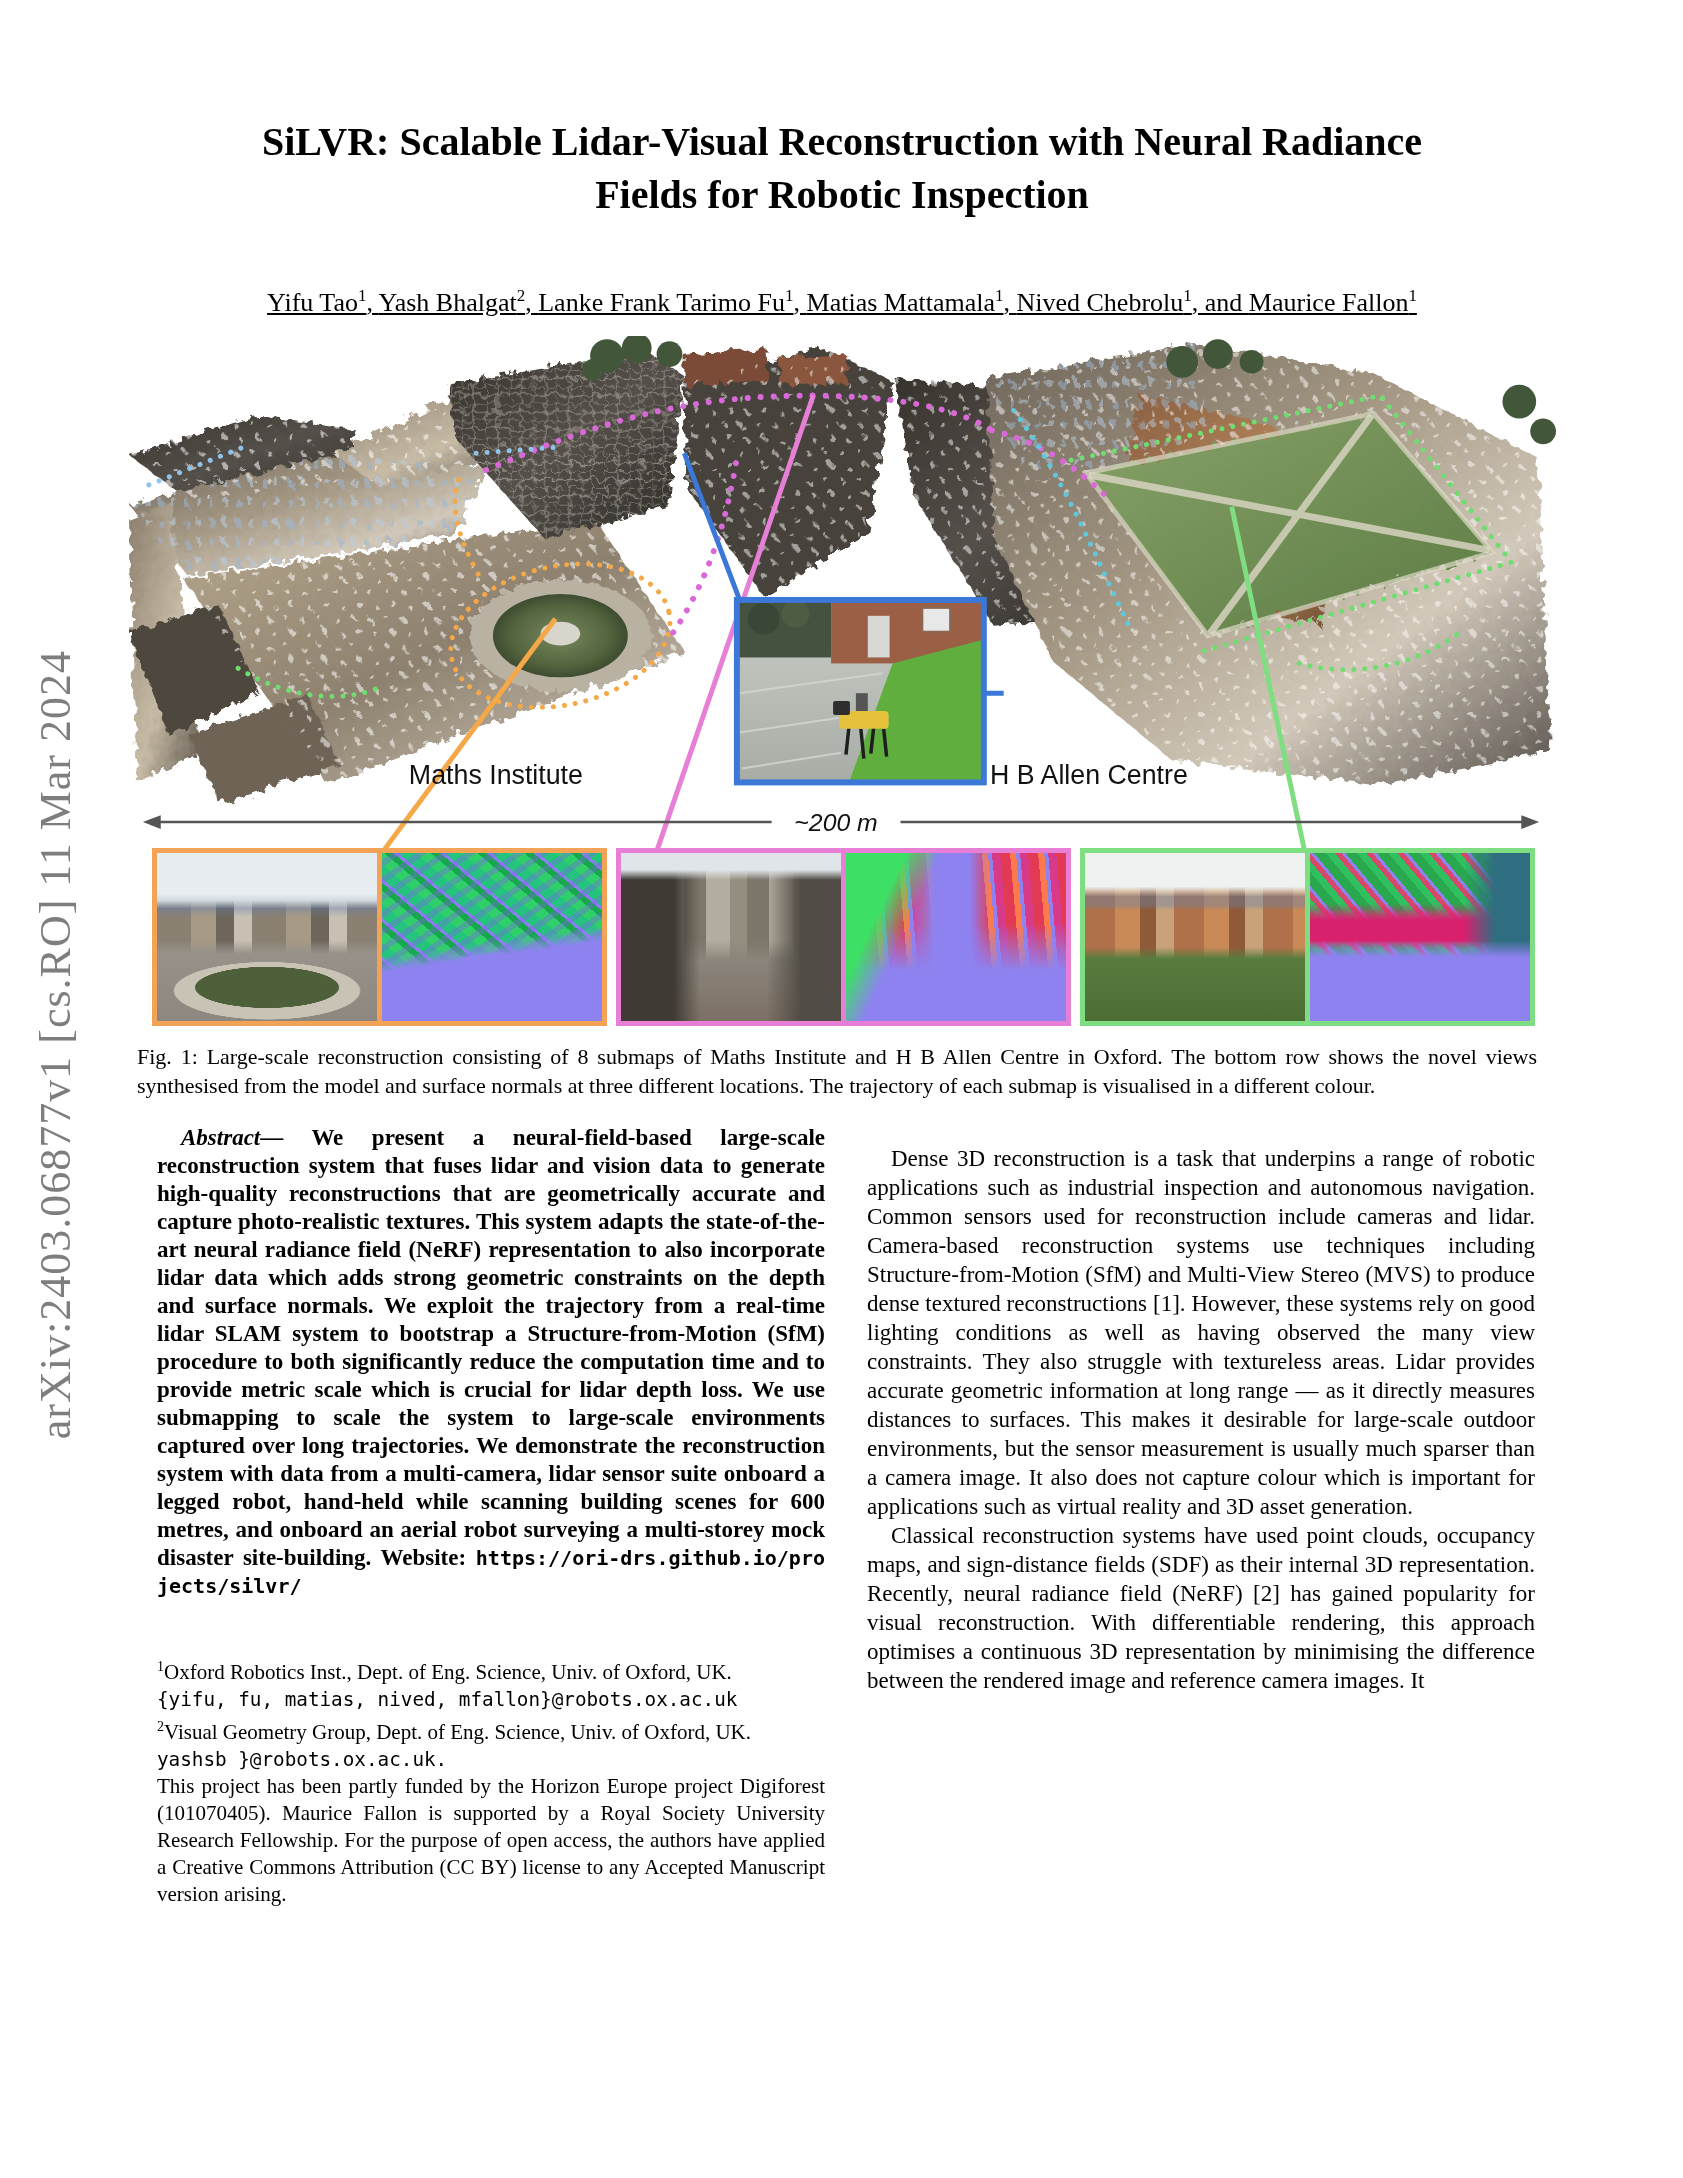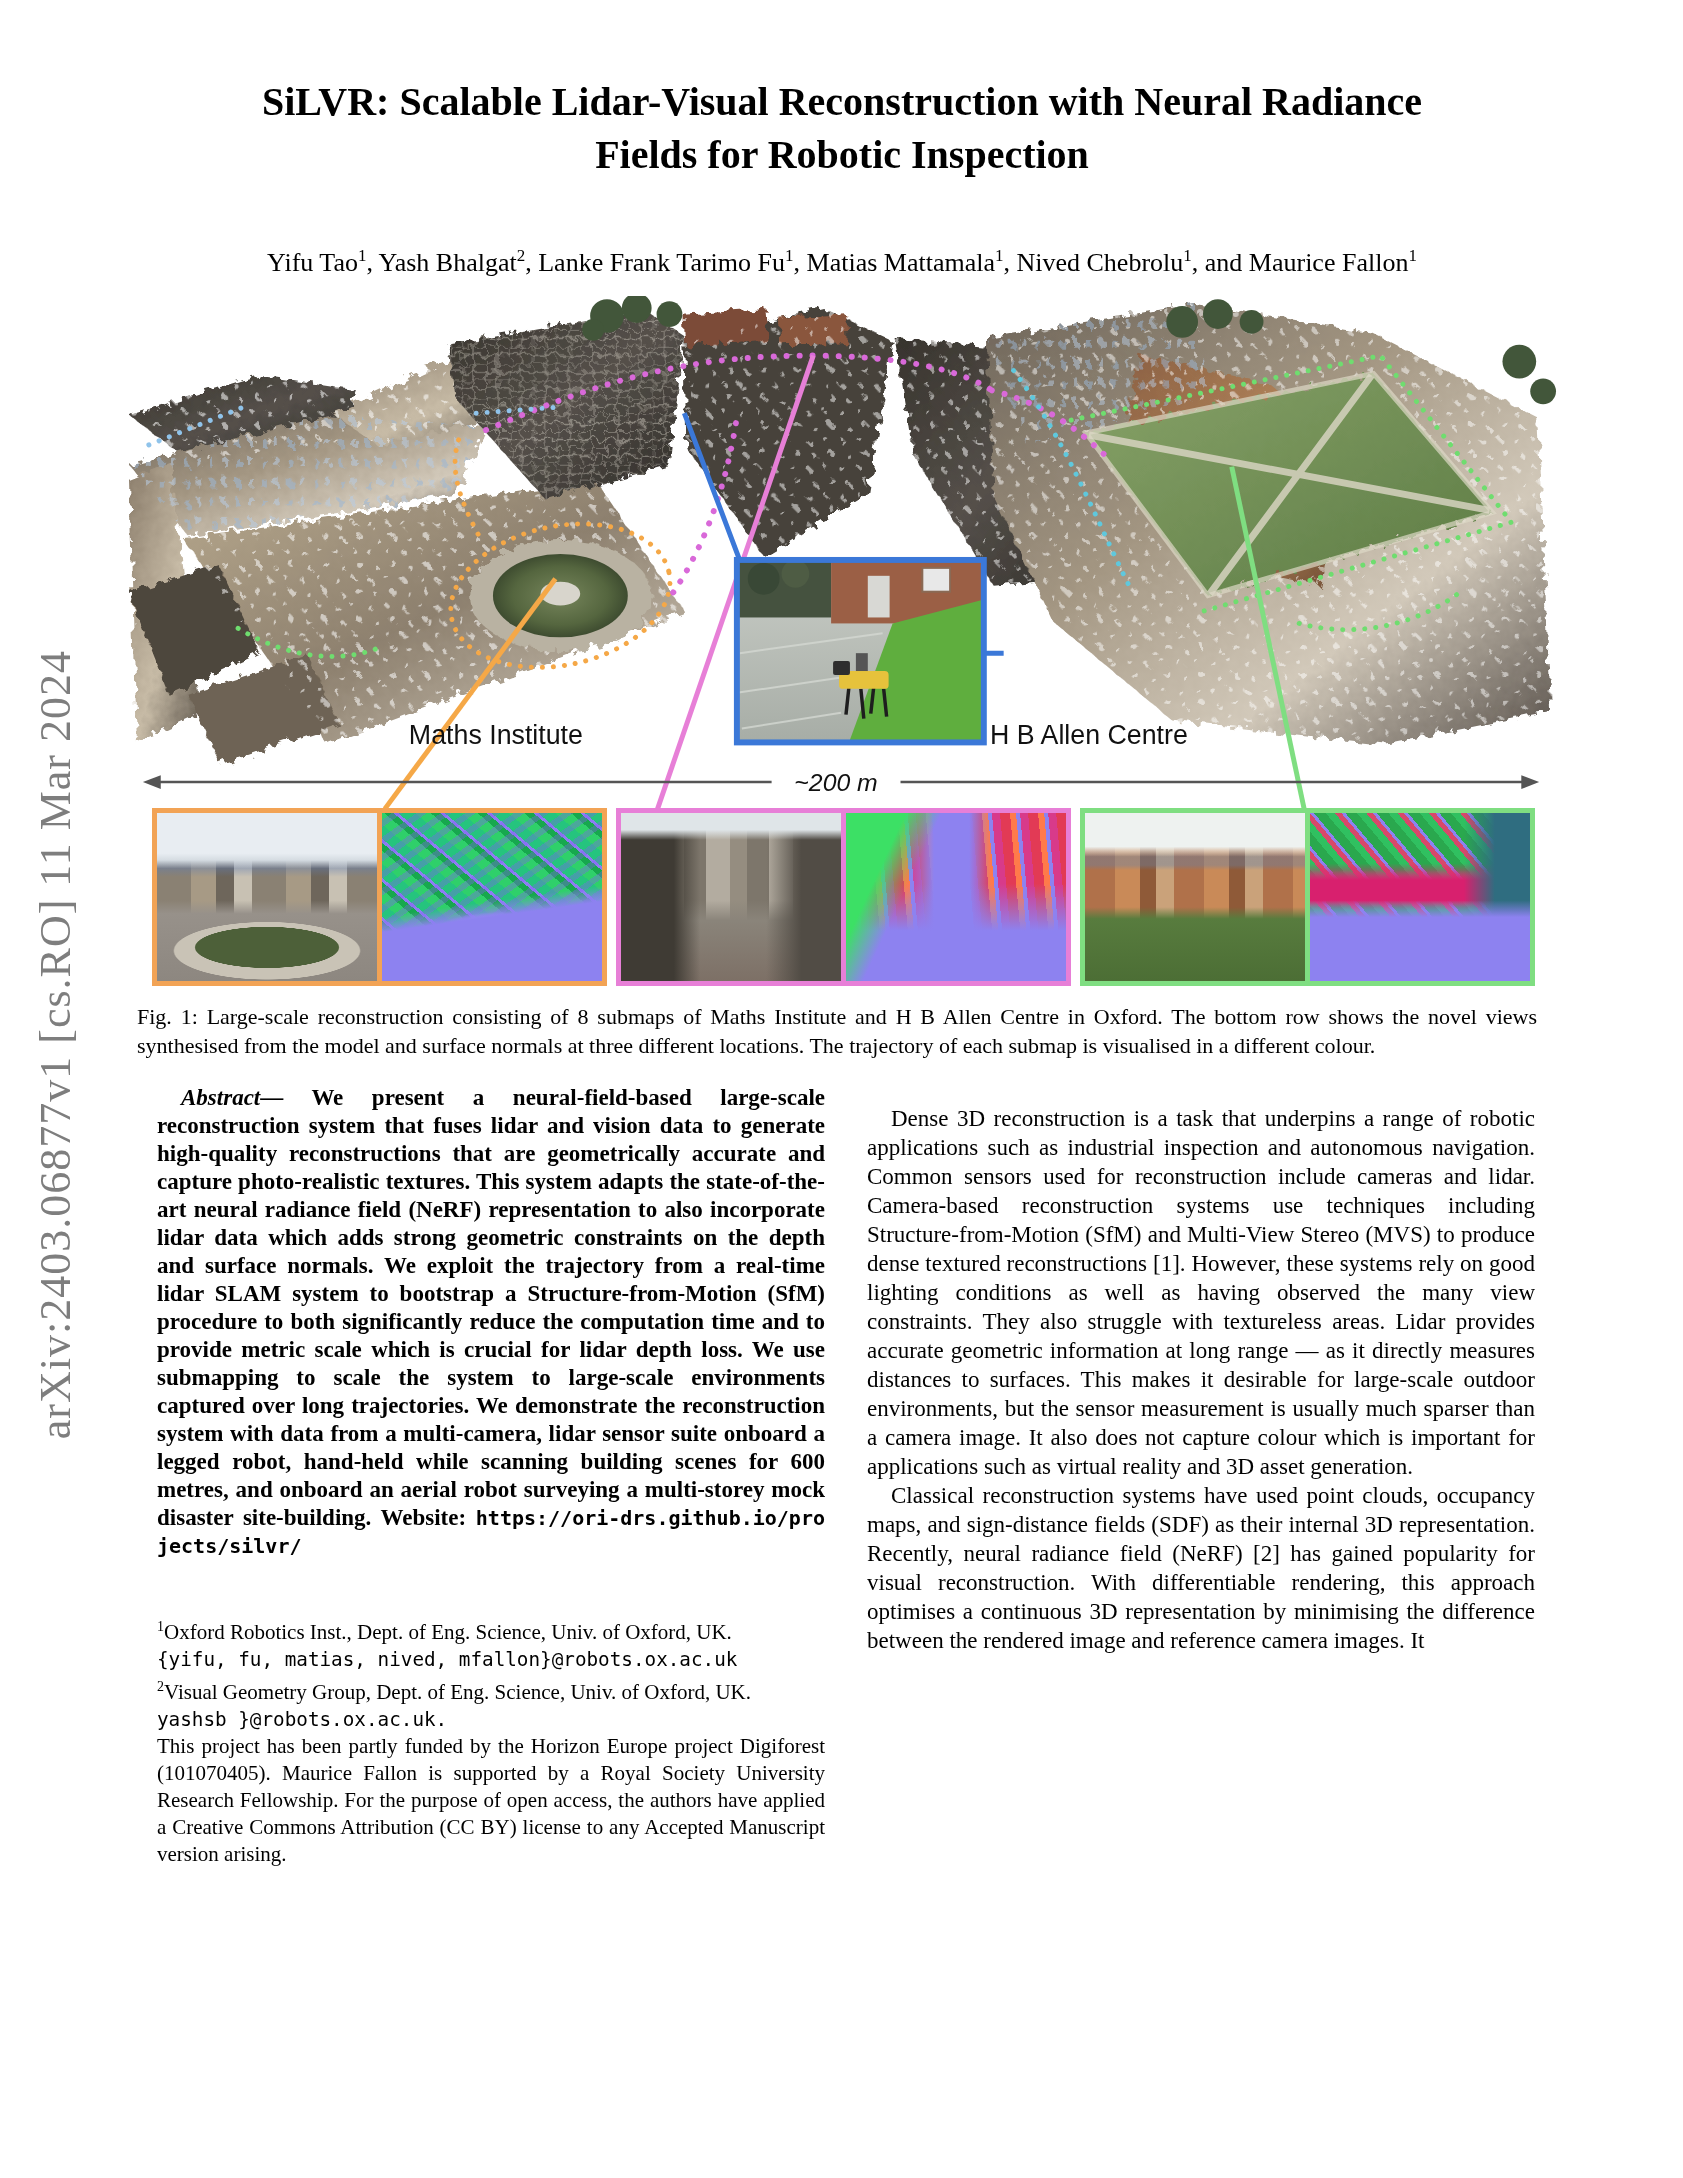--- a/index.html
+++ b/index.html
@@ -3,22 +3,22 @@
 <meta charset="utf-8">
 <style>
   html,body{margin:0;padding:0;background:#e9e9e9;}
   .page{width:1683px;height:2178px;position:relative;background:#ffffff;margin:0 auto;
         font-family:"Liberation Serif",serif;color:#000;overflow:hidden;}
   .watermark{position:absolute;top:535px;left:28px;height:1020px;width:55px;
              display:flex;align-items:center;justify-content:center;}
   .watermark span{writing-mode:vertical-rl;transform:rotate(180deg);
              font-family:"Liberation Serif",serif;font-size:44px;color:#7e7e7e;white-space:nowrap;letter-spacing:1px;}
   .content{position:absolute;left:149px;top:0;width:1386px;}
-  .title{padding-top:76px;text-align:center;font-weight:bold;font-size:40px;line-height:1.32;}
-  .authors{margin-top:65px;text-align:center;font-size:26px;}
+  .title{padding-top:116px;text-align:center;font-weight:bold;font-size:40px;line-height:1.32;}
+  .authors{margin-top:65px;text-align:center;font-size:26px;text-decoration:underline;}
   .authors sup{font-size:17px;}
   .fig{margin:22px 0 0 -20px;width:1428px;}
   .fig svg{display:block;}
   .row{display:flex;margin:-4px 0 0 23px;width:1383px;gap:9px;}
   .pair{display:flex;border:5px solid;height:178px;box-sizing:border-box;flex:1;}
   .pair .im{width:50%;height:100%;}
   .pair .im + .im{border-left:5px solid;}
   .pair-orange{color:#F2A355;}
   .pair-magenta{color:#E77FD7;}
   .pair-green{color:#7FDE81;}

